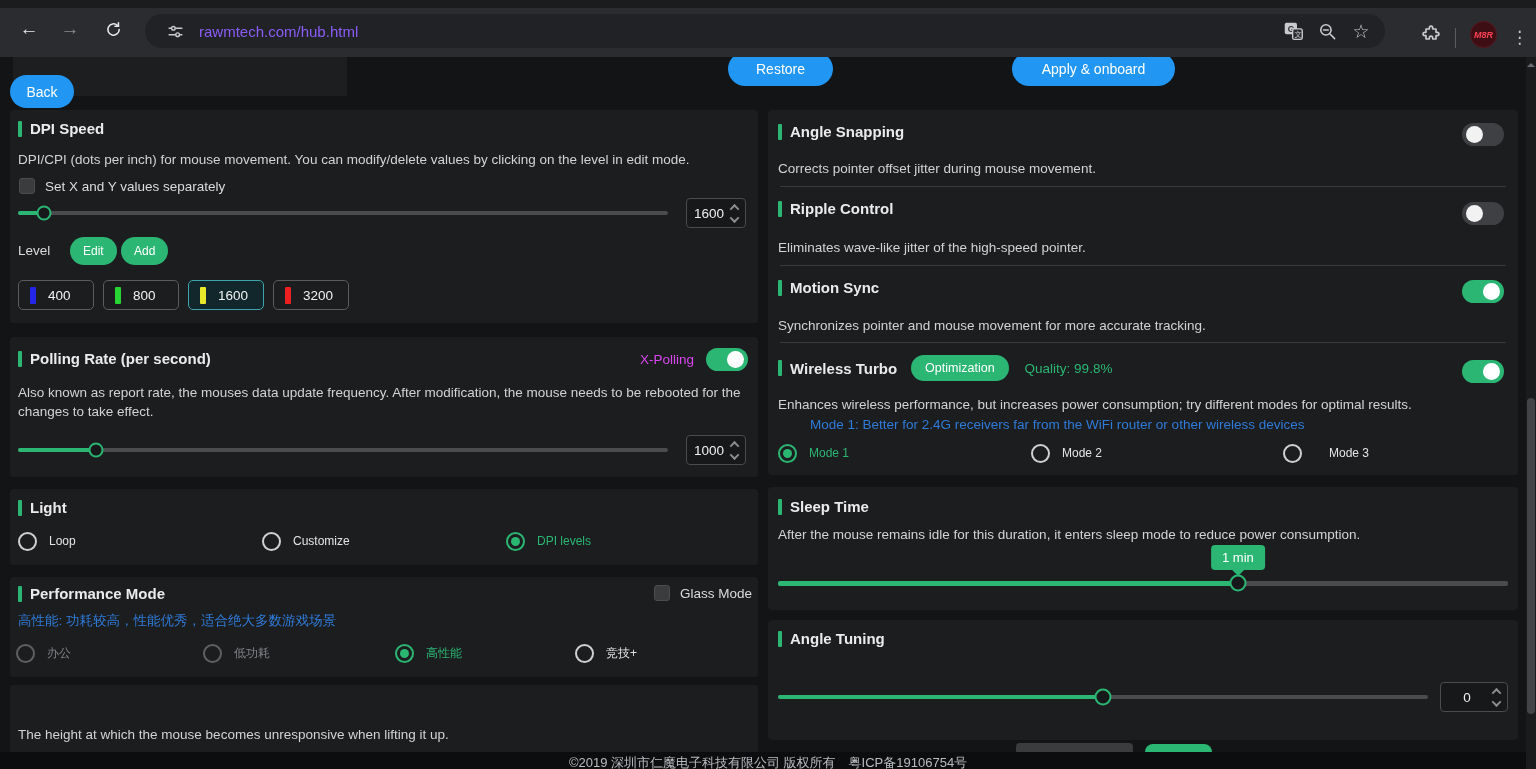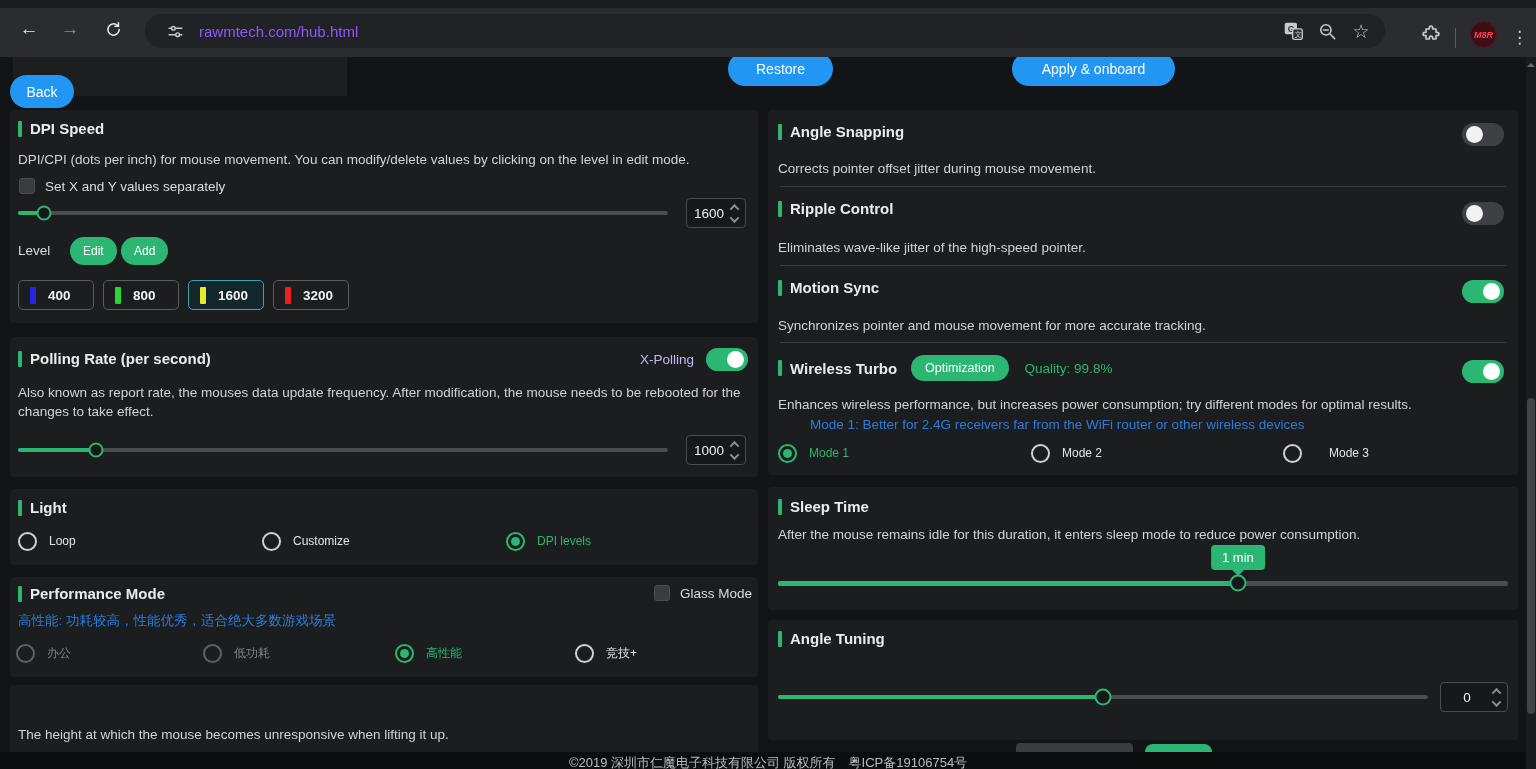--- a/index.html
+++ b/index.html
@@ -69,21 +69,21 @@
   .checkbox { width:16px; height:16px; background:#3a3c3e; border:1px solid #4a4c4e; border-radius:3px; flex:none; }
   .check-item { position:absolute; display:flex; align-items:center; gap:10px; font-size:13.5px; color:#dcdcde; }
 
   
   .pill-sm { position:absolute; background:#2bb673; color:#fff; border-radius:14px; height:28px; padding:0 13px;
     font-size:12px; display:flex; align-items:center; }
   .badge { background:#2bb673; color:#fff; border-radius:14px; height:26px; padding:0 14px; font-size:12.5px;
     display:inline-flex; align-items:center; margin-left:14px; font-weight:normal; }
 
   
-  .lvl-row { position:absolute; display:flex; gap:9px;font-weight:bold; }
+  .lvl-row { position:absolute; display:flex; gap:9px; }
   .lvl { height:30px; min-width:76px; border:1px solid #5a5c5e; border-radius:5px; background:transparent;
     display:flex; align-items:center; gap:12px; padding:0 12px 0 11px; color:#f2f2f2; font-size:13.5px; }
   .lvl .lbar { width:6px; height:17px; border-radius:1px; }
   .lvl.selected { border:1.5px solid #3fa3ab; background:#12272c; }
 
   .divider { position:absolute; left:12px; right:12px; height:1px; background:#3a3b3d; }
 
   .hint-blue { position:absolute; font-size:13.5px; color:#2f7bd9; }
   .green-text { font-size:13.5px; color:#2bb673; font-weight:normal; }
 
@@ -217,21 +217,21 @@
       </div>
     </div>
   </div>
 
   <div class="panel" style="left:10px;top:280px;width:748px;height:140px;">
     <div class="sec-title" style="left:8px;top:13px;">
       <span class="bar"></span>
       <span>Polling Rate (per second)</span>
     </div>
     <div style="position:absolute;right:10px;top:11px;display:flex;align-items:center;gap:12px;">
-      <span style="font-size:13.5px;color:#c4b5fd;">X-Polling</span>
+      <span style="font-size:13.5px;color:#d946ef;">X-Polling</span>
       <div class="toggle on">
           <span class="knob"></span>
         </div>
     </div>
     <div class="desc" style="left:8px;top:46px;width:730px;">Also known as report rate, the mouses data update frequency. After modification, the mouse needs to be rebooted for the changes to take effect.</div>
     <div class="slider" style="left:8px;top:104px;width:650px;">
       <div class="s-track">
         <div class="s-fill" style="width: 12%;"></div>
       </div>
       <div class="s-handle" style="left: 12%;"></div>

